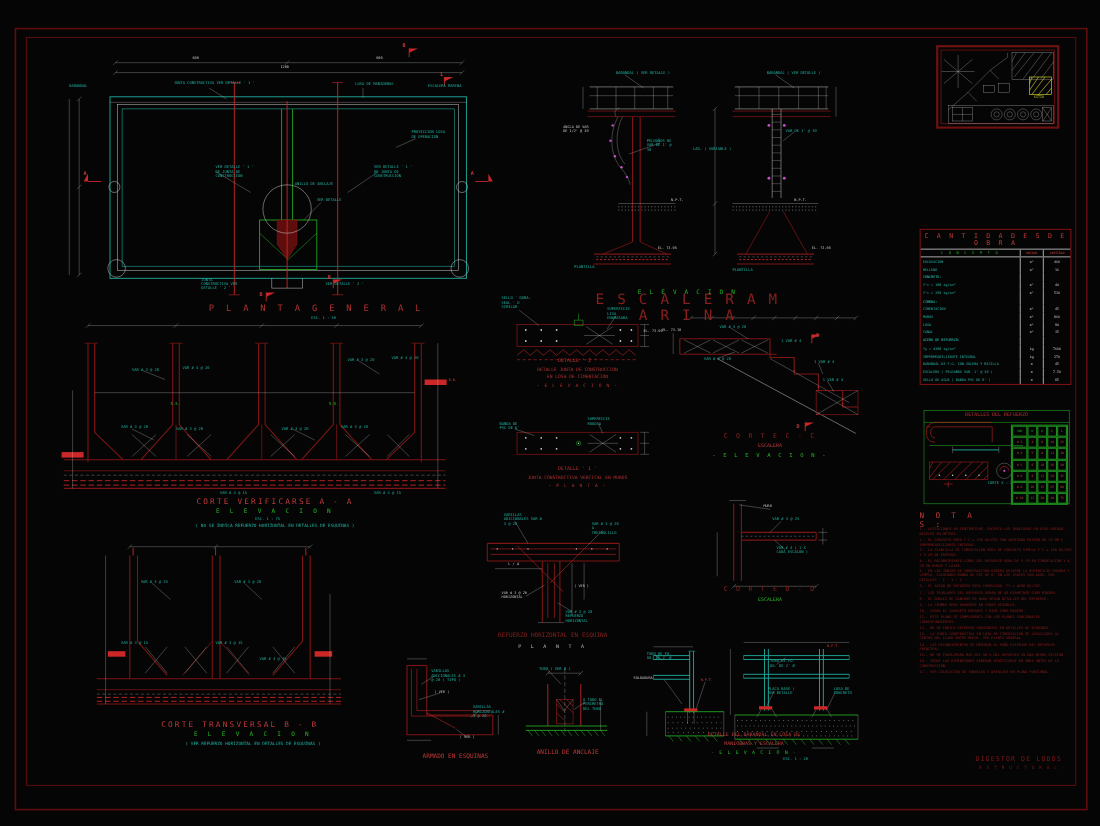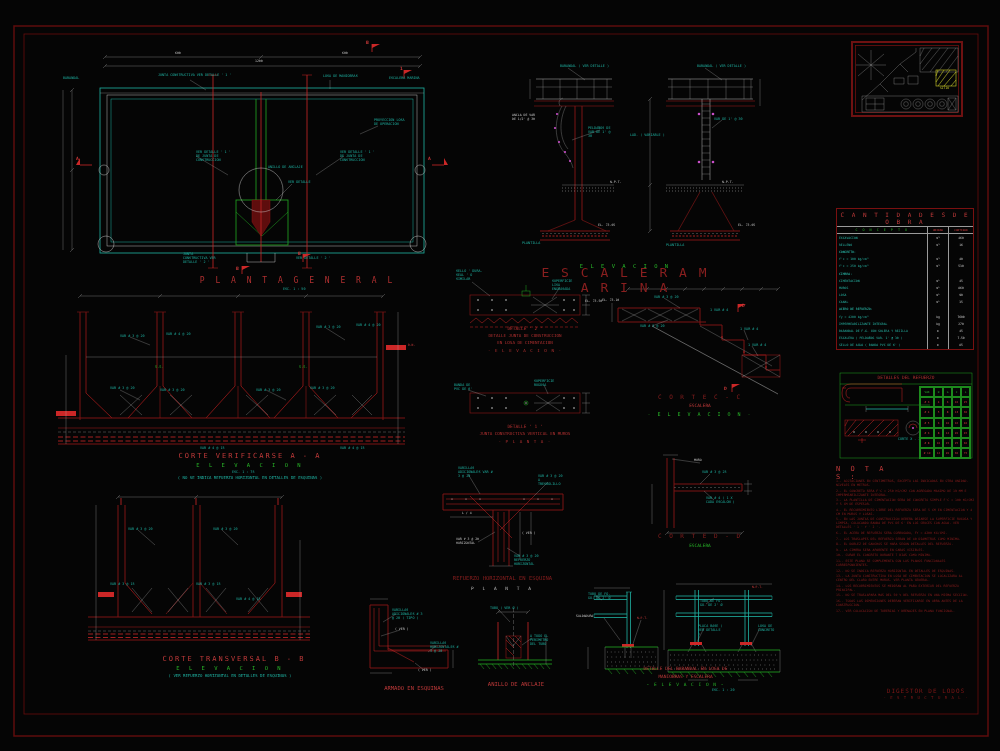--- a/index.html
+++ b/index.html
@@ -508,29 +508,29 @@
         <circle cx="866" cy="432" r=".7" class="FW"></circle>
         <circle cx="878" cy="432" r=".7" class="FW"></circle>
         <circle cx="890" cy="432" r=".7" class="FW"></circle>
     <circle cx="913" cy="428" r="7" class="W3"></circle>
     <path d="M909,428 a4,4 0 0 1 8,0" class="R5"></path>
     <circle cx="913" cy="428" r="1" class="FM"></circle>
     <path d="M858,440 h8 M862,438 v5" class="R5"></path>
   </g>
 </svg>
 
-<div class="vt tMid" style="left:170px;top:276px;width:255px;font-size:8px;letter-spacing:3px">P L A N T A     G E N E R A L</div>
+<div class="vt tMid" style="left:160px;top:276px;width:255px;font-size:8px;letter-spacing:3px">P L A N T A     G E N E R A L</div>
 <div class="ann t" style="left:283px;top:287px">ESC. 1 : 50</div>
 
 <div class="vt tRed" style="left:130px;top:452px;width:240px;font-size:7px;letter-spacing:2px">CORTE  VERIFICARSE     A   -   A</div>
 <div class="vt tGreen" style="left:175px;top:462px;width:150px;font-size:5.5px;letter-spacing:3px">E L E V A C I O N</div>
 <div class="ann t" style="left:232px;top:470px">ESC. 1 : 75</div>
 <div class="vt" style="left:105px;top:476px;width:290px;font-size:4px;color:#1fb3a3">( NO SE INDICA REFUERZO HORIZONTAL EN DETALLES DE ESQUINAS )</div>
 
-<div class="vt tRed" style="left:124px;top:655px;width:220px;font-size:7px;letter-spacing:2px">CORTE  TRANSVERSAL     B   -   B</div>
+<div class="vt tRed" style="left:108px;top:655px;width:220px;font-size:7px;letter-spacing:2px">CORTE  TRANSVERSAL     B   -   B</div>
 <div class="vt tGreen" style="left:155px;top:665px;width:150px;font-size:5.5px;letter-spacing:3px">E L E V A C I O N</div>
 <div class="vt" style="left:110px;top:674px;width:240px;font-size:4px;color:#1fb3a3">( VER REFUERZO HORIZONTAL EN DETALLES DE ESQUINAS )</div>
 
 <div class="vt tDark" style="left:540px;top:266px;width:170px;font-size:13px;letter-spacing:2px">E S C A L E R A     M A R I N A</div>
 <div class="vt tGreen" style="left:555px;top:263px;width:140px;font-size:5.5px;letter-spacing:2px">E L E V A C I O N</div>
 
 <div class="vt tMid" style="left:470px;top:326px;width:110px;font-size:4.5px">DETALLE   ' 2 '</div>
 <div class="vt tMid" style="left:462px;top:333.5px;width:126px;font-size:4.2px">DETALLE JUNTA DE CONSTRUCCION</div>
 <div class="vt tMid" style="left:470px;top:341px;width:110px;font-size:4.2px">EN LOSA DE CIMENTACION</div>
 <div class="vt tMid" style="left:470px;top:349px;width:110px;font-size:4.2px;letter-spacing:1px">- E L E V A C I O N -</div>

